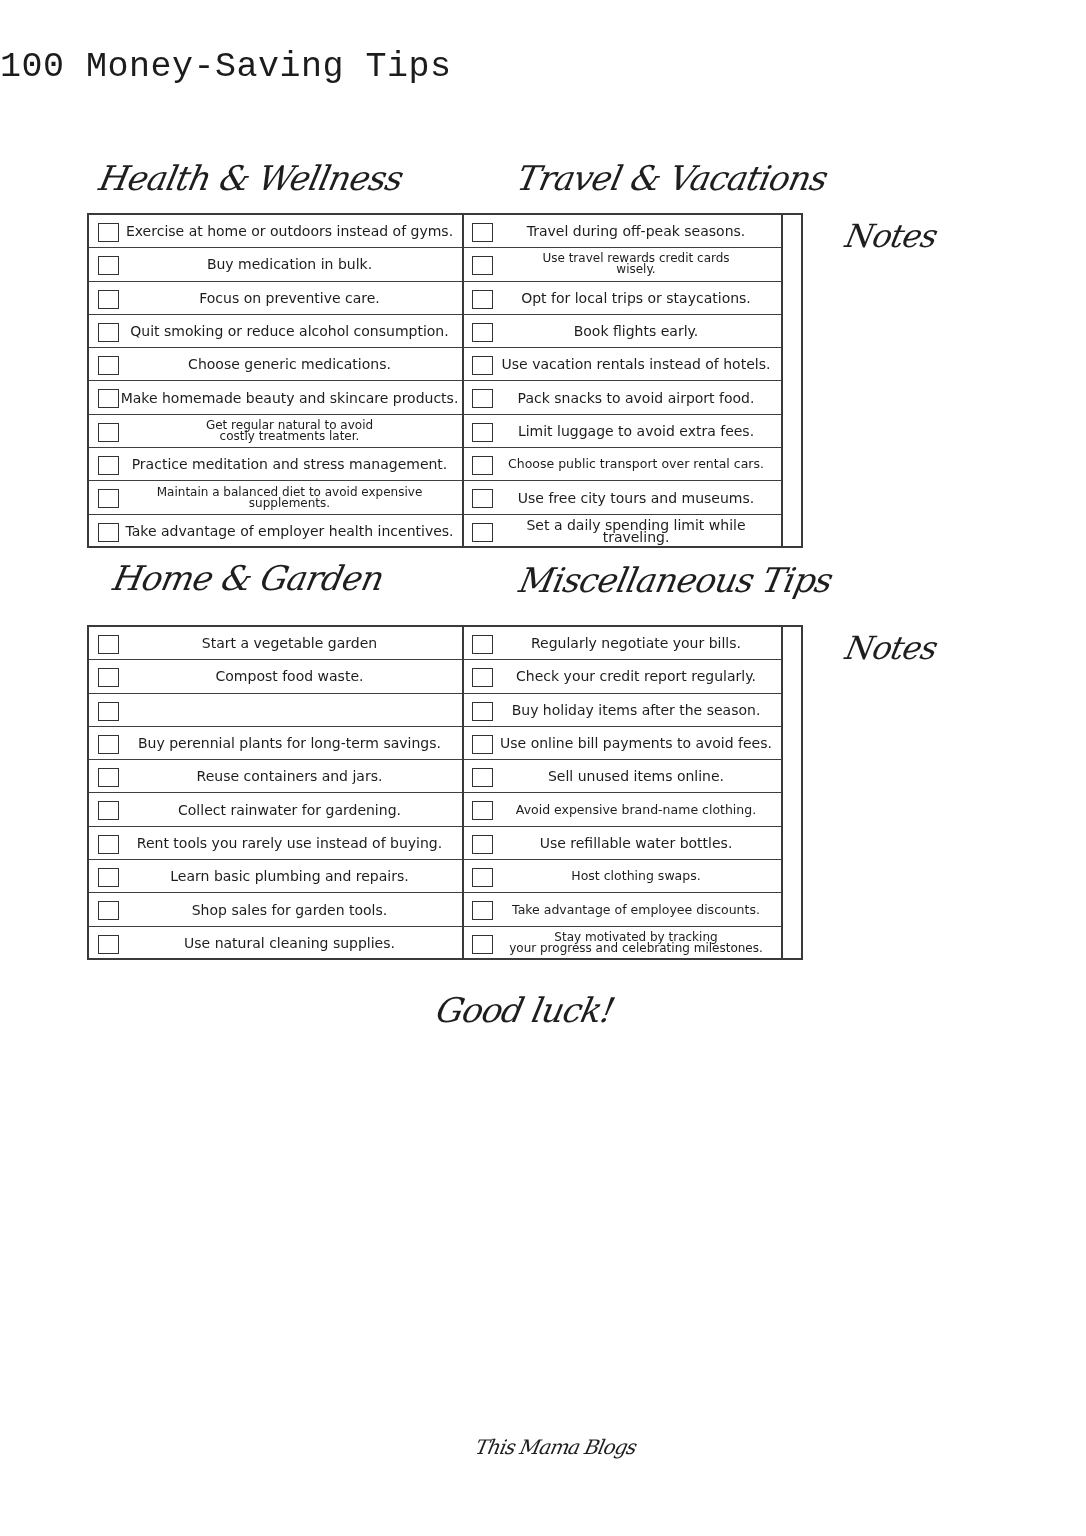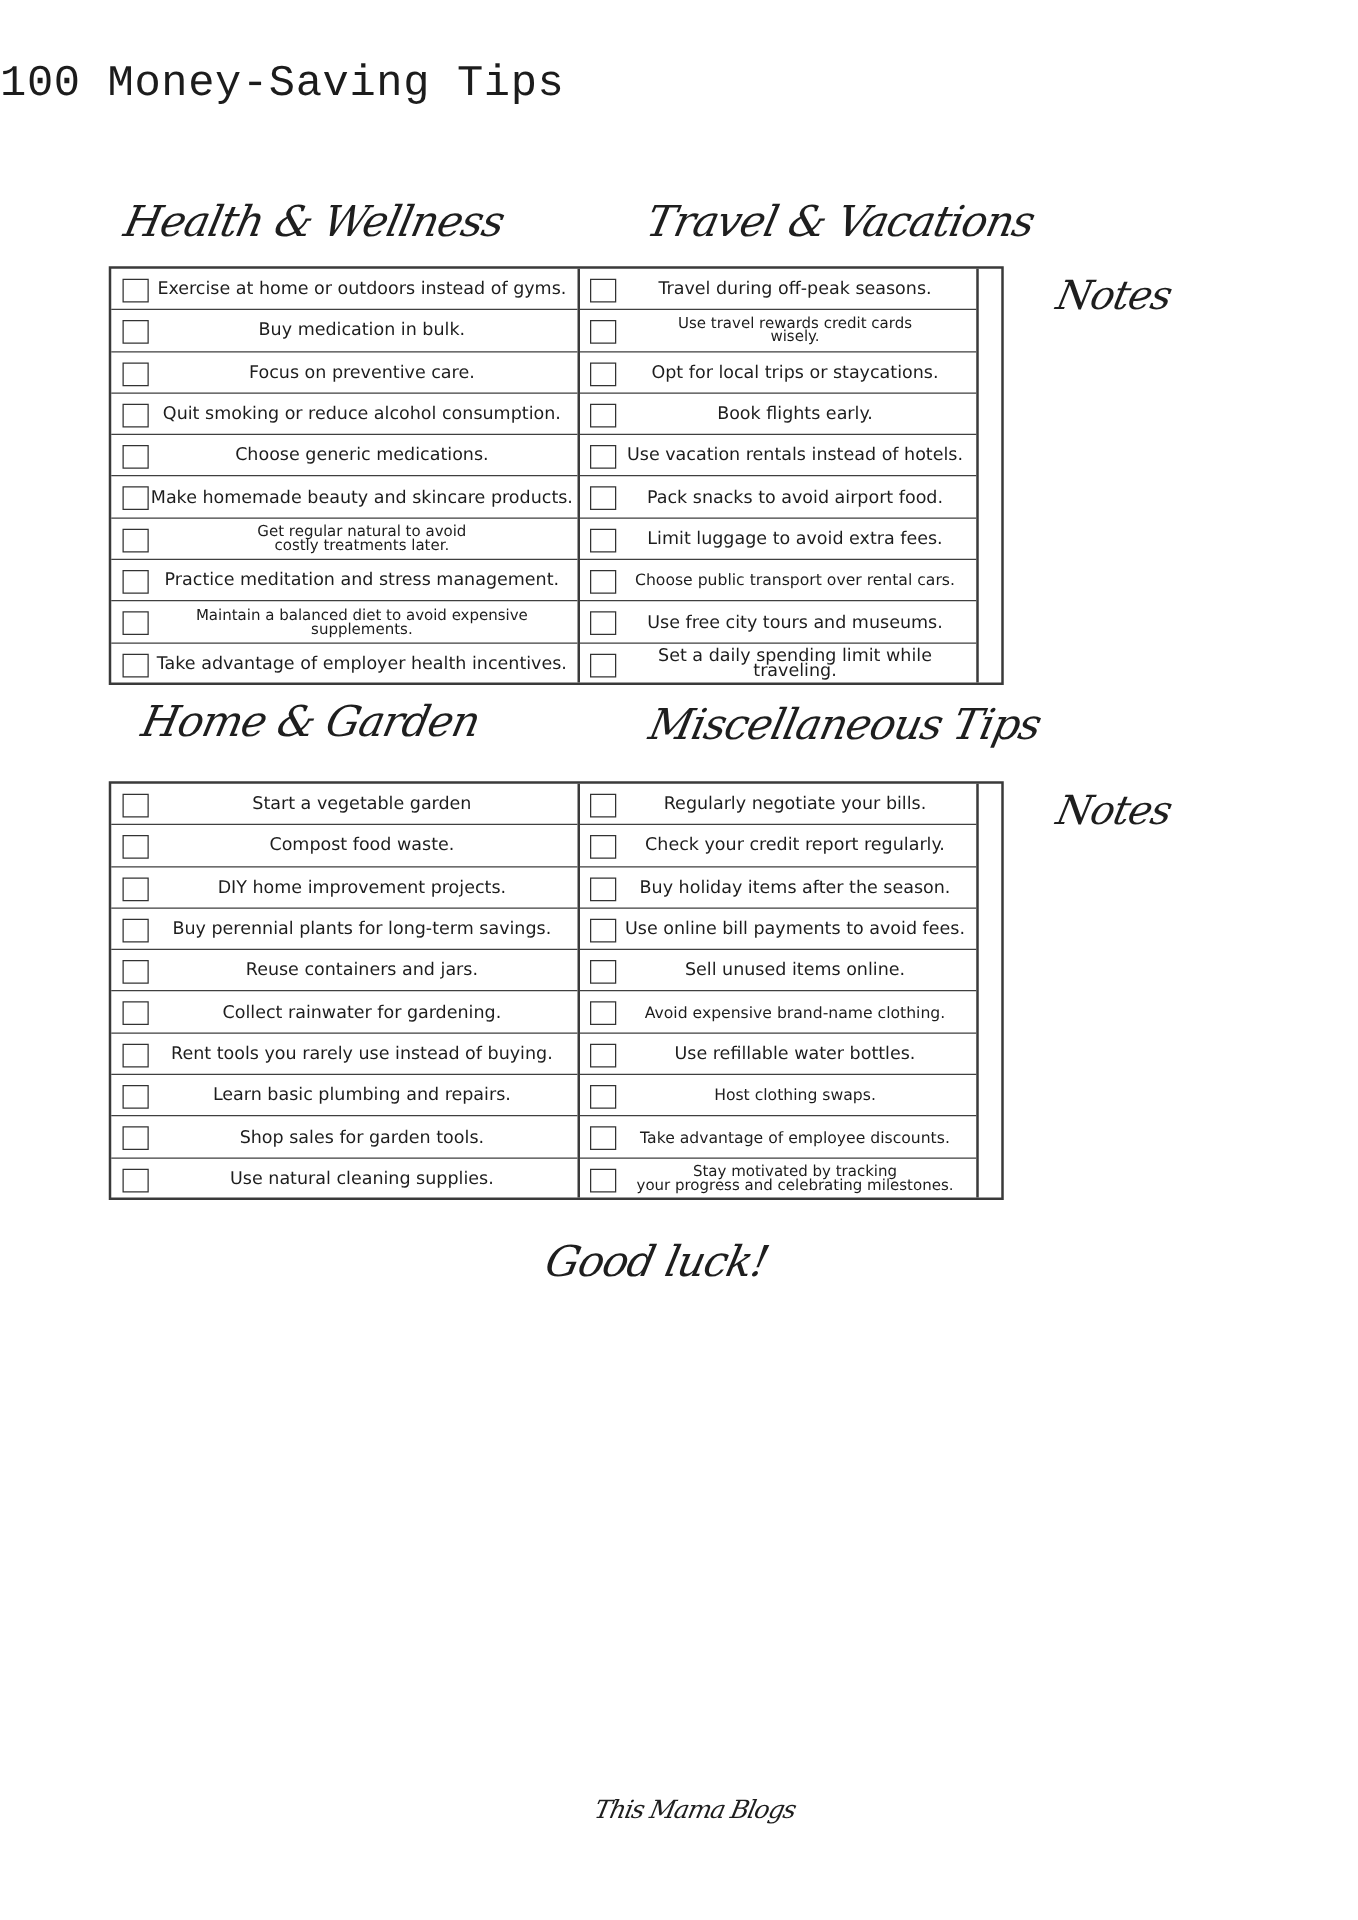--- a/index.html
+++ b/index.html
@@ -163,21 +163,20 @@
     <div class="row">
         <div class="cb"></div>
         <div class="label">Start a vegetable garden</div>
       </div>
     <div class="row">
         <div class="cb"></div>
         <div class="label">Compost food waste.</div>
       </div>
     <div class="row">
         <div class="cb"></div>
-        <div class="label">DIY home improvement projects.</div>
       </div>
     <div class="row">
         <div class="cb"></div>
         <div class="label">Buy perennial plants for long-term savings.</div>
       </div>
     <div class="row">
         <div class="cb"></div>
         <div class="label">Reuse containers and jars.</div>
       </div>
     <div class="row">

